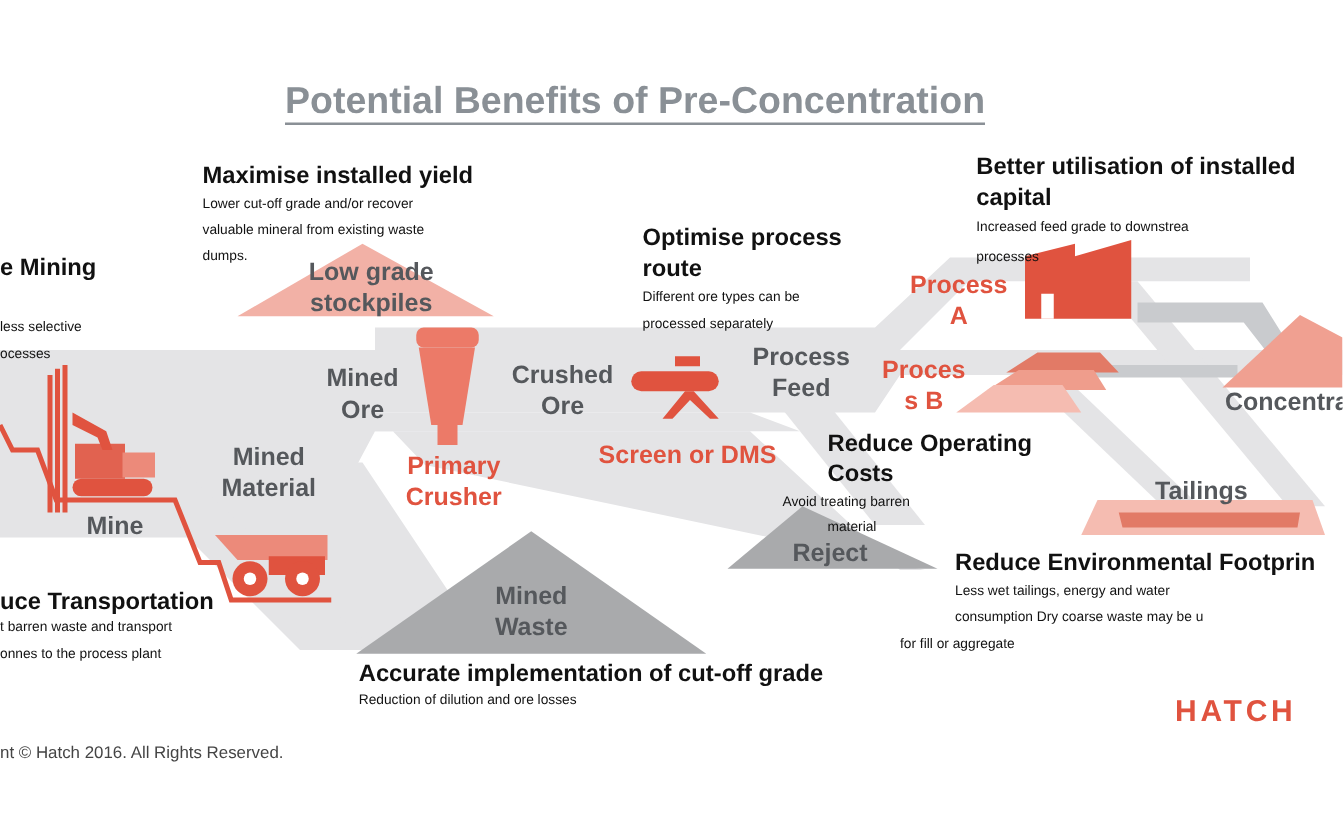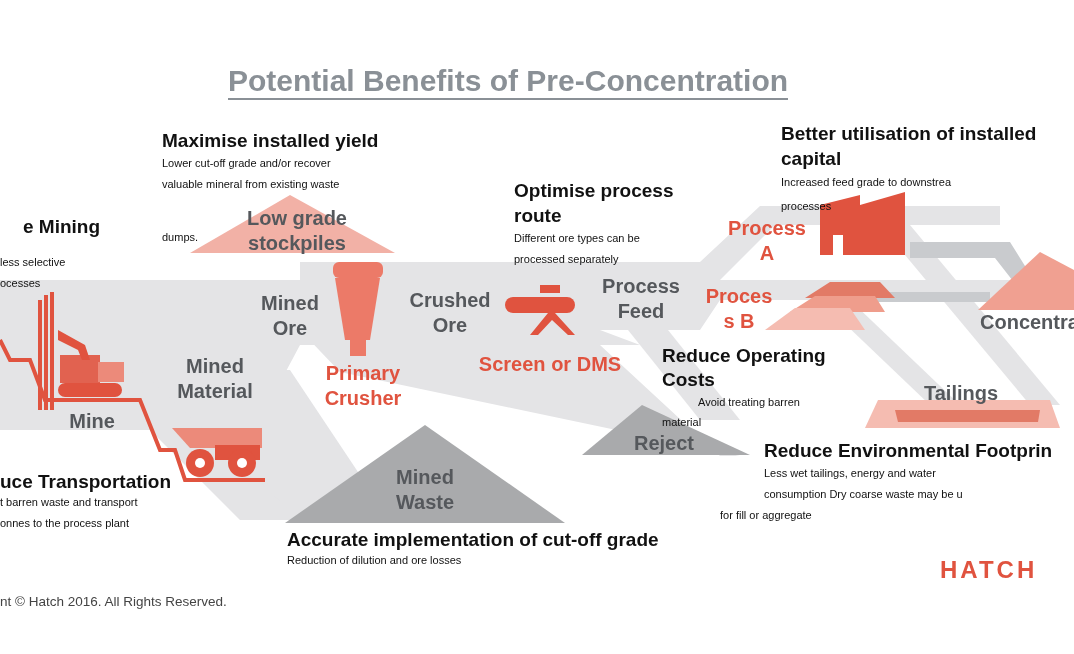--- a/index.html
+++ b/index.html
@@ -77,42 +77,42 @@
   <polygon points="865,428 878,400 1050,400 1060,428" fill="#f5bcb1"></polygon>
   <polygon points="895,410 1040,410 1038,422 898,422" fill="#e27a66"></polygon>
 
   <polygon points="582,455 642,405 750,455" fill="#a9aaac"></polygon>
 
   <polygon points="285,523 425,425 565,523" fill="#a9aaac"></polygon>
 </svg>
 
 <div class="t title">Potential Benefits of Pre-Concentration</div>
 
-<div class="t hd" style="left:0;top:214px;padding-left:23px;">e Mining</div>
+<div class="t hd" style="left:0;top:202px;">e Mining</div>
 <div class="t bd" style="left:0;top:252px;">less selective</div>
 <div class="t bd" style="left:0;top:273px;">ocesses</div>
 
 <div class="t hd" style="left:162px;top:128px;">Maximise installed yield</div>
 <div class="t bd" style="left:162px;top:153px;">Lower cut-off grade and/or recover</div>
 <div class="t bd" style="left:162px;top:174px;">valuable mineral from existing waste</div>
-<div class="t bd" style="left:162px;top:195px;margin-top:32px;">dumps.</div>
+<div class="t bd" style="left:162px;top:195px;">dumps.</div>
 
 <div class="t hd" style="left:514px;top:178px;">Optimise process</div>
 <div class="t hd" style="left:514px;top:203px;">route</div>
 <div class="t bd" style="left:514px;top:228px;">Different ore types can be</div>
 <div class="t bd" style="left:514px;top:249px;">processed separately</div>
 
 <div class="t hd" style="left:781px;top:121px;">Better utilisation of installed</div>
 <div class="t hd" style="left:781px;top:146px;">capital</div>
 <div class="t bd" style="left:781px;top:172px;">Increased feed grade to downstrea</div>
 <div class="t bd" style="left:781px;top:196px;">processes</div>
 
 <div class="t hd" style="left:662px;top:343px;">Reduce Operating</div>
 <div class="t hd" style="left:662px;top:367px;">Costs</div>
-<div class="t bd" style="left:698px;top:392px;text-align:center;">Avoid treating barren</div>
+<div class="t bd" style="left:626px;top:392px;text-align:center;">Avoid treating barren</div>
 <div class="t bd" style="left:662px;top:412px;">material</div>
 
 <div class="t hd" style="left:764px;top:438px;">Reduce Environmental Footprin</div>
 <div class="t bd" style="left:764px;top:463px;">Less wet tailings, energy and water</div>
 <div class="t bd" style="left:764px;top:484px;">consumption Dry coarse waste may be u</div>
 <div class="t bd" style="left:720px;top:505px;">for fill or aggregate</div>
 
 <div class="t hd" style="left:0;top:469px;">uce Transportation</div>
 <div class="t bd" style="left:0;top:492px;">t barren waste and transport</div>
 <div class="t bd" style="left:0;top:513px;">onnes to the process plant</div>

